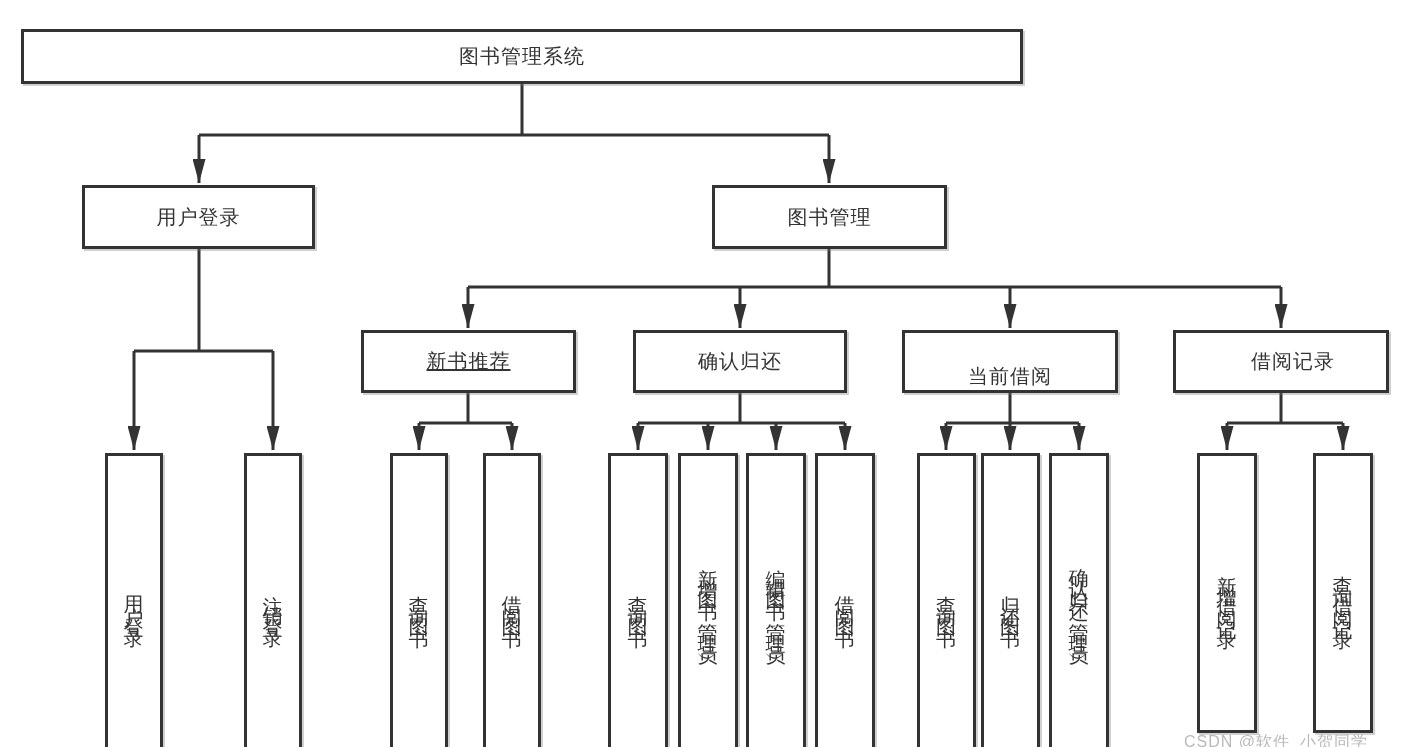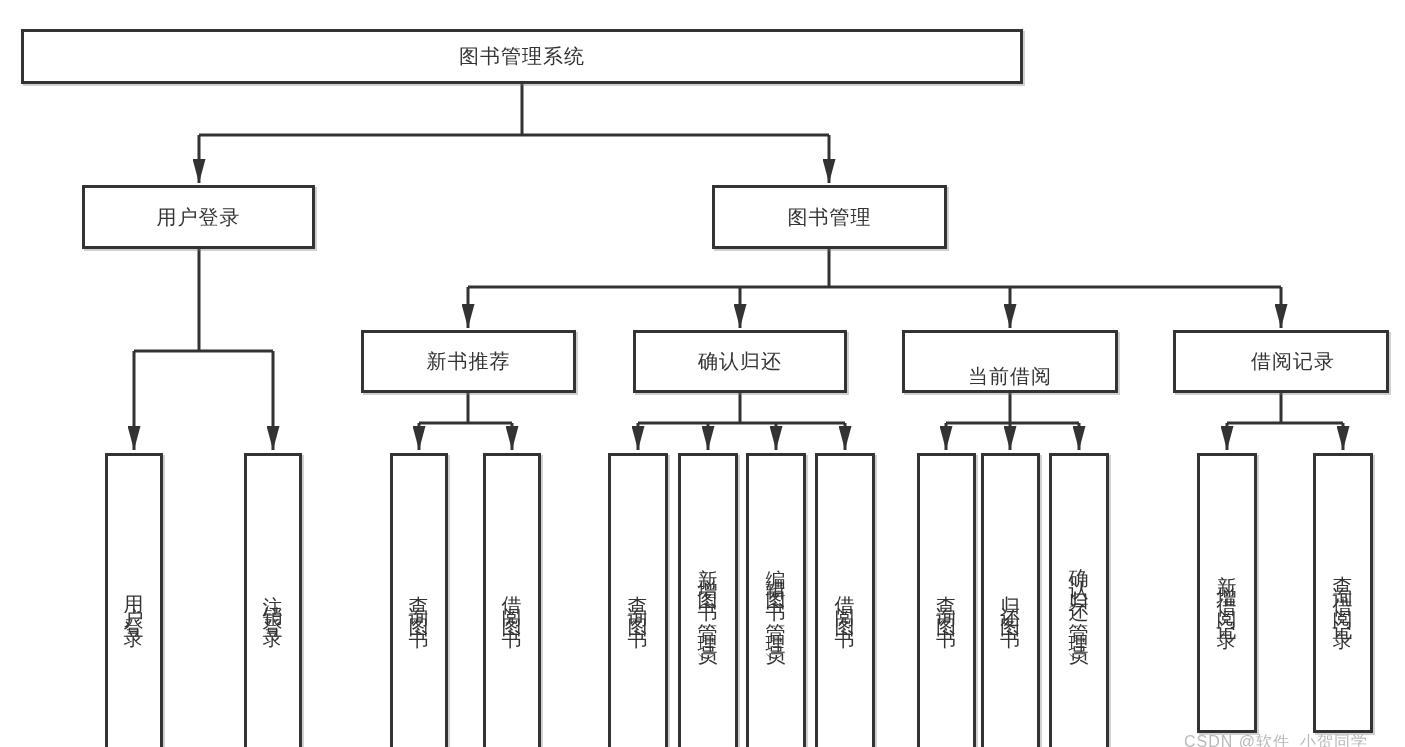--- a/index.html
+++ b/index.html
@@ -103,21 +103,21 @@
     <span class="hlabel">图书管理系统</span>
   </div>
 
   <div class="node" style="left:82px; top:169px; width:233px; height:64px;">
     <span class="hlabel">用户登录</span>
   </div>
   <div class="node" style="left:712px; top:169px; width:235px; height:64px;">
     <span class="hlabel">图书管理</span>
   </div>
 
-  <div class="node" style="left:361px; top:314px; width:215px; height:63px;">
+  <div class="node" style="left:361px; top:314px; width:215px; height:63px;text-decoration:underline;">
     <span class="hlabel">新书推荐</span>
   </div>
   <div class="node" style="left:633px; top:314px; width:214px; height:63px;">
     <span class="hlabel">确认归还</span>
   </div>
   <div class="node" style="left:902px; top:314px; width:216px; height:63px;align-items:flex-end;">
     <span class="hlabel">当前借阅</span>
   </div>
   <div class="node" style="left:1173px; top:314px; width:216px; height:63px;padding-left:24px;">
     <span class="hlabel">借阅记录</span>

